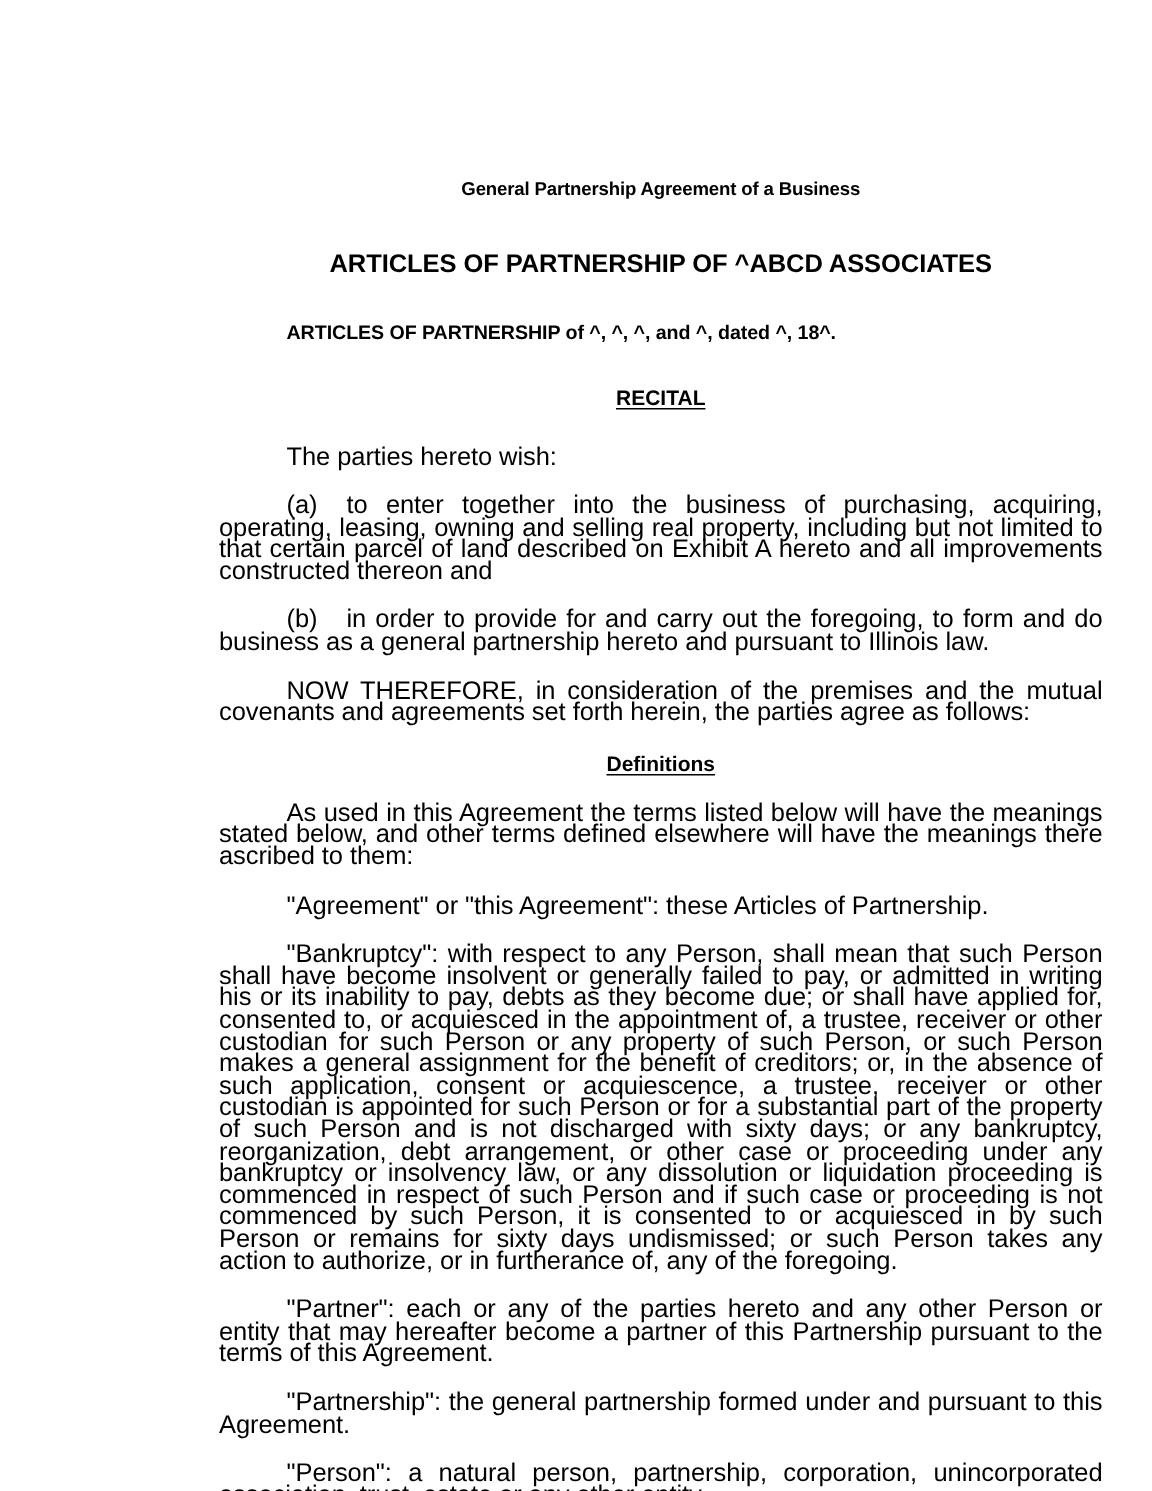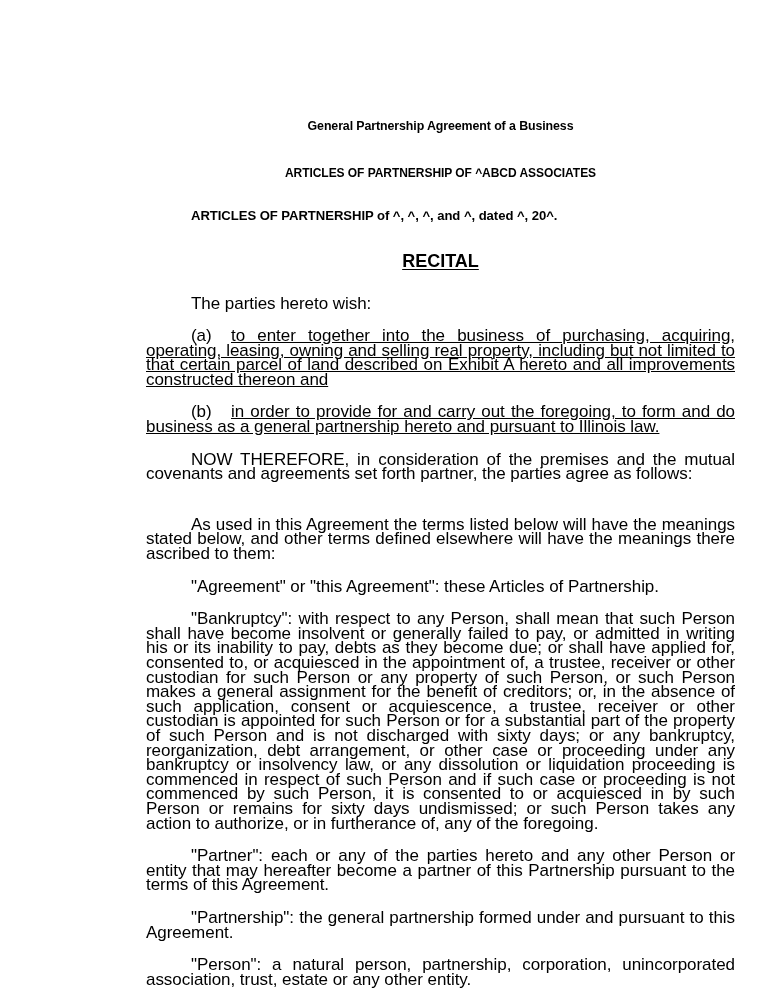--- a/index.html
+++ b/index.html
@@ -36,52 +36,51 @@
     font-size: 12.4px;
     line-height: 16.5px;
     letter-spacing: -0.1px;
   }
   .title-line {
     display: block;
   }
   .heading-center {
     text-align: center;
     font-weight: bold;
-    font-size: 12px;
+    font-size: 17px;
     letter-spacing: -0.05px;
   }
   .heading-indent {
     font-weight: bold;
     font-size: 13.1px;
     padding-left: 45px;
     letter-spacing: -0.05px;
   }
   .section-head {
     text-align: center;
     font-weight: bold;
-    font-size: 18px;
+    font-size: 14px;
     text-decoration: underline;
     text-underline-offset: 2px;
   }
 
   
   .para {
     font-size: 17px;
     line-height: 14.6px;
     text-align: justify;
     text-justify: inter-word;
     letter-spacing: -0.05px;
     margin: 0;
   }
   .para.indent {
     text-indent: 45px;
   }
   .para.hang {
     text-indent: 0;
-    text-decoration: underline;
   }
   .lbl {
     display: inline-block;
     width: 40px;
     margin-left: 45px;
   }
 
   
   .sp-25 { height: 25px; }
   .sp-28 { height: 28px; }
@@ -97,44 +96,45 @@
     <div class="title-block">
       <span class="title-line">General Partnership Agreement of a Business</span>
     </div>
 
     <div class="sp-31"></div>
 
     <div class="heading-center">ARTICLES OF PARTNERSHIP OF ^ABCD ASSOCIATES</div>
 
     <div class="sp-28"></div>
 
-    <div class="heading-indent">ARTICLES OF PARTNERSHIP of ^, ^, ^, and ^, dated ^, 20^.</div>
+    <div class="heading-indent">ARTICLES OF PARTNERSHIP of ^, ^, ^, and ^, dated ^, 18^.</div>
 
     <div class="sp-28"></div>
 
     <div class="section-head">RECITAL</div>
 
     <div class="sp-25"></div>
 
     <p class="para indent">The parties hereto wish:</p>
 
     <div class="sp-18"></div>
 
     <p class="para hang"><span class="lbl">(a)</span><span>to enter together into the business of purchasing, acquiring, operating, leasing, owning and selling real property, including but not limited to that certain parcel of land described on Exhibit A hereto and all improvements constructed thereon and</span></p>
 
     <div class="sp-18"></div>
 
     <p class="para hang"><span class="lbl">(b)</span><span>in order to provide for and carry out the foregoing, to form and do business as a general partnership hereto and pursuant to Illinois law.</span></p>
 
     <div class="sp-18"></div>
 
-    <p class="para indent">NOW THEREFORE, in consideration of the premises and the mutual covenants and agreements set forth partner, the parties agree as follows:</p>
+    <p class="para indent">NOW THEREFORE, in consideration of the premises and the mutual covenants and agreements set forth herein, the parties agree as follows:</p>
 
     <div class="sp-18"></div>
 
+    <div class="section-head">Definitions</div>
 
     <div class="sp-18"></div>
 
     <p class="para indent">As used in this Agreement the terms listed below will have the meanings stated below, and other terms defined elsewhere will have the meanings there ascribed to them:</p>
 
     <div class="sp-18"></div>
 
     <p class="para indent">"Agreement" or "this Agreement":  these Articles of Partnership.</p>
 
     <div class="sp-18"></div>

